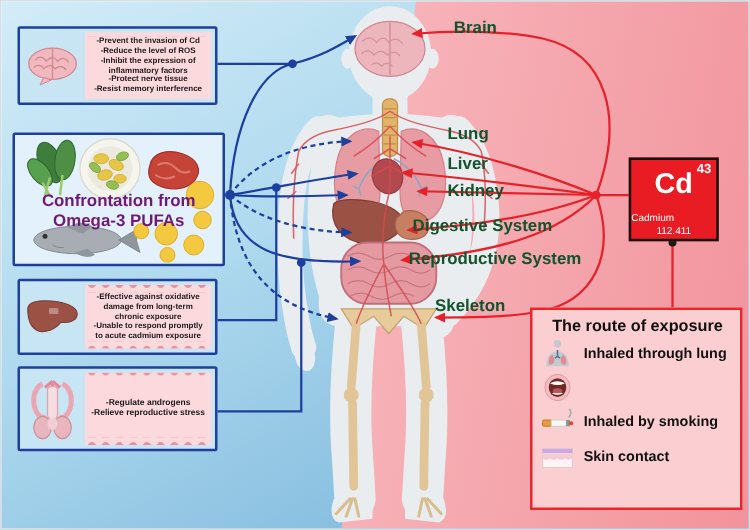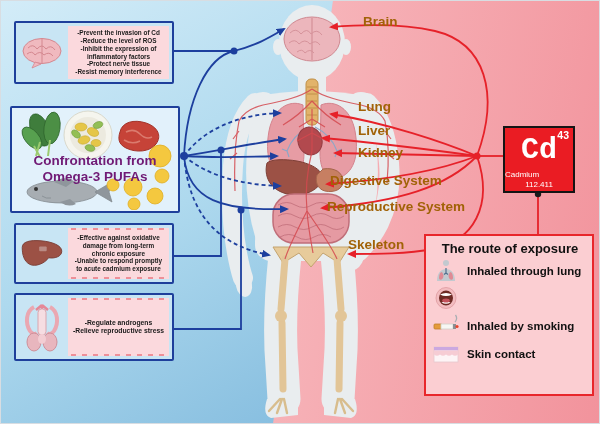--- a/index.html
+++ b/index.html
@@ -20,30 +20,30 @@
   .wave.bottom{background-image:radial-gradient(ellipse 5px 4px at 50% 100%,#ee8f98 60%,rgba(0,0,0,0) 61%);}
   .panel-lines{flex:1;display:flex;flex-direction:column;justify-content:center;}
   .pline{font-size:6.4px;font-weight:bold;color:#1a1a1a;text-align:center;line-height:1.2;}
   .pline.lg{font-size:6.8px;}
 
   .food-box{position:absolute;left:9px;top:105px;width:170px;height:107px;border:2.5px solid #1e3f9b;
             border-radius:2px;box-sizing:border-box;background:#e2f1fb;}
   .food-box svg{position:absolute;left:0;top:0;}
   .food-title{position:absolute;width:100%;text-align:center;font-weight:bold;color:#701a75;font-size:13.5px;line-height:1;}
 
-  .lbl{position:absolute;font-size:13.5px;font-weight:bold;color:#a16207;white-space:nowrap;}
+  .lbl{position:absolute;font-size:13.5px;font-weight:bold;color:#14532d;white-space:nowrap;}
 
   .cd-box{position:absolute;left:502px;top:125px;width:72px;height:67px;background:#ea1c23;
           border:2.5px solid #141414;box-sizing:border-box;color:#fff;}
   .cd-num{position:absolute;top:1px;right:4px;font-size:10.5px;font-weight:bold;}
-  .cd-sym{position:absolute;top:7px;left:0;right:0;text-align:center;font-size:30px;font-weight:bold;line-height:1;font-family:Liberation Mono, monospace;}
+  .cd-sym{position:absolute;top:7px;left:0;right:0;text-align:center;font-size:23px;font-weight:bold;line-height:1;}
   .cd-name{position:absolute;bottom:12px;left:0;right:0;text-align:left;font-size:8px;}
   .cd-mass{position:absolute;bottom:2px;left:0;right:0;text-align:center;font-size:8px;}
 
-  .route-box{position:absolute;left:423px;top:233px;width:170px;height:162px;background:#fbced2;
+  .route-box{position:absolute;left:423px;top:245px;width:170px;height:162px;background:#fbced2;
              border:2px solid #e8262b;box-sizing:border-box;padding:3px 5px 2px 7px;}
   .route-title{font-size:13px;font-weight:bold;color:#111;text-align:center;margin:2px 0 1px 0;}
   .route-row{display:flex;align-items:center;gap:8px;height:27.6px;}
   .route-ic{width:26px;display:flex;justify-content:center;flex:none;}
   .route-lb{font-size:11.5px;font-weight:bold;color:#111;white-space:nowrap;}
 </style>
 </head>
 <body>
 
 <div class="stage">

